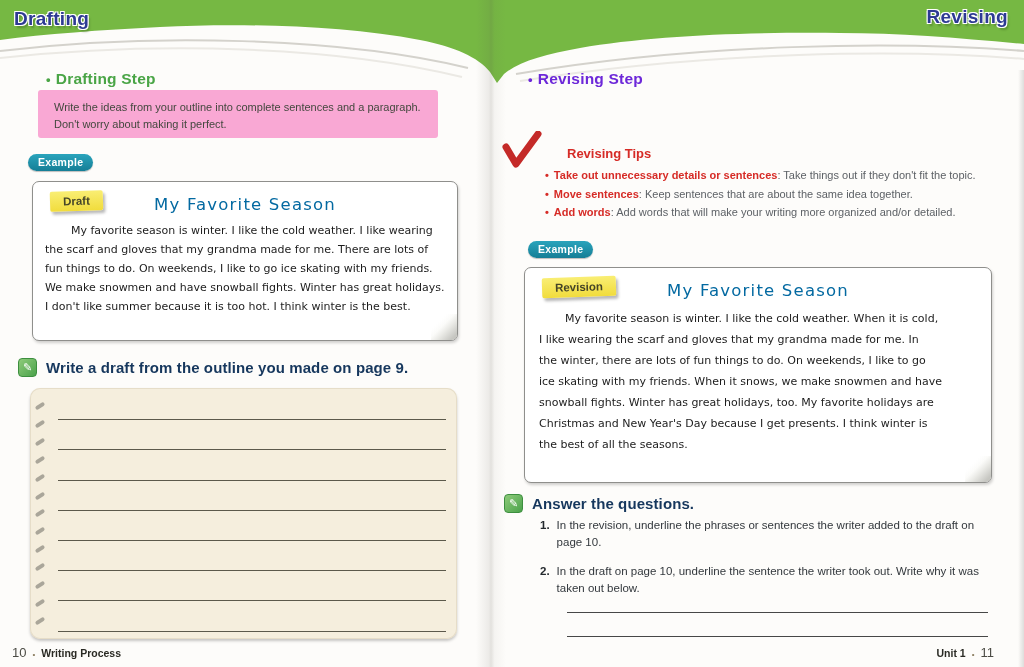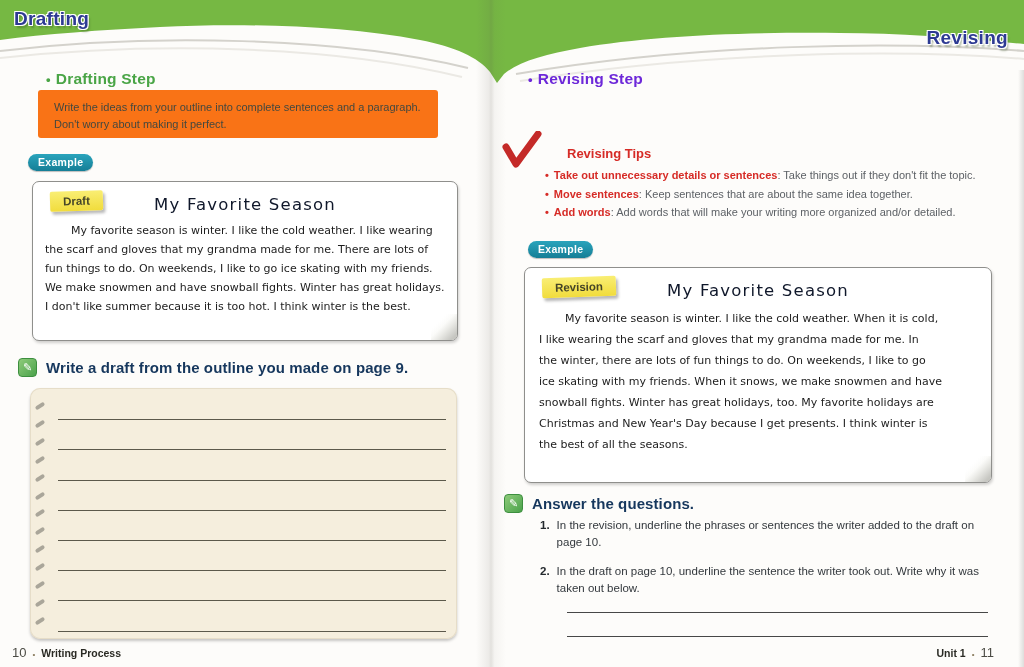--- a/index.html
+++ b/index.html
@@ -5,52 +5,52 @@
   html,body{margin:0;padding:0;background:#fdfcfa;}
   .spread{position:relative;width:1024px;height:667px;background:#fdfcfa;overflow:hidden;
           font-family:"Liberation Sans",sans-serif;}
 
   
   .banner-svg{position:absolute;top:0;left:0;z-index:1;}
   .banner-title{position:absolute;z-index:2;font-size:19px;font-weight:bold;color:#2d3a93;
     letter-spacing:.3px;
     text-shadow:1px 1px 0 #fff,-1px 1px 0 #fff,1px -1px 0 #fff,-1px -1px 0 #fff,2px 3px 2px rgba(40,70,20,.35);}
   .bt-left{left:14px;top:8px;}
-  .bt-right{right:16px;top:27px;margin-left:20px;}
+  .bt-right{right:16px;top:6px;margin-left:20px;}
 
   .gutter{position:absolute;left:476px;top:0;width:30px;height:667px;z-index:5;pointer-events:none;
     background:linear-gradient(to right,rgba(90,85,75,0) 0%,rgba(90,85,75,.10) 42%,rgba(90,85,75,.16) 50%,rgba(90,85,75,.05) 62%,rgba(90,85,75,0) 100%);}
   .edge-right{position:absolute;right:0;top:70px;bottom:0;width:6px;z-index:5;
     background:linear-gradient(to right,rgba(0,0,0,0),rgba(0,0,0,.12));}
 
   
   .step-heading{position:absolute;z-index:2;font-size:15.5px;font-weight:bold;letter-spacing:.2px;}
   .sh-green{left:46px;top:70px;color:#4aa546;}
   .sh-teal{left:528px;top:70px;color:#6d28d9;}
   .sh-bullet{font-size:13px;margin-right:5px;}
   .note-box{position:absolute;z-index:1;border-radius:3px;font-size:11px;color:#44483f;line-height:17px;}
-  .nb-green{left:38px;top:90px;width:400px;height:48px;background:#f97316;padding:9px 0 0 16px;box-sizing:border-box;}
+  .nb-green{left:38px;top:90px;width:400px;height:48px;background:#f9a8d4;padding:9px 0 0 16px;box-sizing:border-box;}
   .nb-blue{left:520px;top:90px;width:472px;height:32px;background:#dff0f8;padding:9px 0 0 16px;box-sizing:border-box;color:#3f4a50;}
 
   
   .badge{position:absolute;z-index:2;background:linear-gradient(#2aa4bc,#157e96);color:#fff;
     font-size:10.5px;font-weight:bold;padding:2px 10px 3px;border-radius:9px;letter-spacing:.3px;
     box-shadow:0 1px 1px rgba(0,0,0,.25);}
   .badge-left{left:28px;top:154px;}
   .badge-right{left:528px;top:241px;}
 
   
   .ex-box{position:absolute;background:#fff;border:1.6px solid #8f8f8c;border-radius:7px;
     box-shadow:1px 2px 3px rgba(0,0,0,.18);}
   .ex-draft{left:32px;top:181px;width:424px;height:158px;}
   .ex-rev{left:524px;top:267px;width:466px;height:214px;}
   .tag{position:absolute;top:9px;left:17px;background:linear-gradient(#f9ee74,#f1dc3c);
     color:#454528;font-size:11.5px;font-weight:bold;padding:4px 13px;border-radius:2px;
     transform:rotate(-2deg);box-shadow:2px 3px 3px rgba(0,0,0,.28);}
-  .ex-title{text-align:center;margin-top:13px;font-size:16.5px;color:#0f172a;letter-spacing:1.2px;
+  .ex-title{text-align:center;margin-top:13px;font-size:16.5px;color:#0369a1;letter-spacing:1.2px;
     font-family:"DejaVu Sans",sans-serif;font-weight:500;}
   .ex-text{font-family:"DejaVu Sans",sans-serif;color:#1c1c1c;white-space:pre-line;text-indent:26px;}
   .ex-draft .ex-text{margin:7px 10px 0 12px;font-size:11px;line-height:19px;}
   .ex-rev .ex-text{margin:8px 12px 0 14px;font-size:11px;line-height:21px;}
   .curl{position:absolute;right:0;bottom:0;width:26px;height:26px;border-bottom-right-radius:5px;
     background:linear-gradient(315deg,#c6c6c1 12%,#e8e8e4 38%,#fbfbf9 55%,#ffffff 70%);}
 
   
   .tips-check{position:absolute;left:502px;top:131px;z-index:2;}
   .tips-heading{position:absolute;left:531px;top:146px;z-index:2;color:#d62b26;font-size:13px;font-weight:bold;padding-left:36px;}

